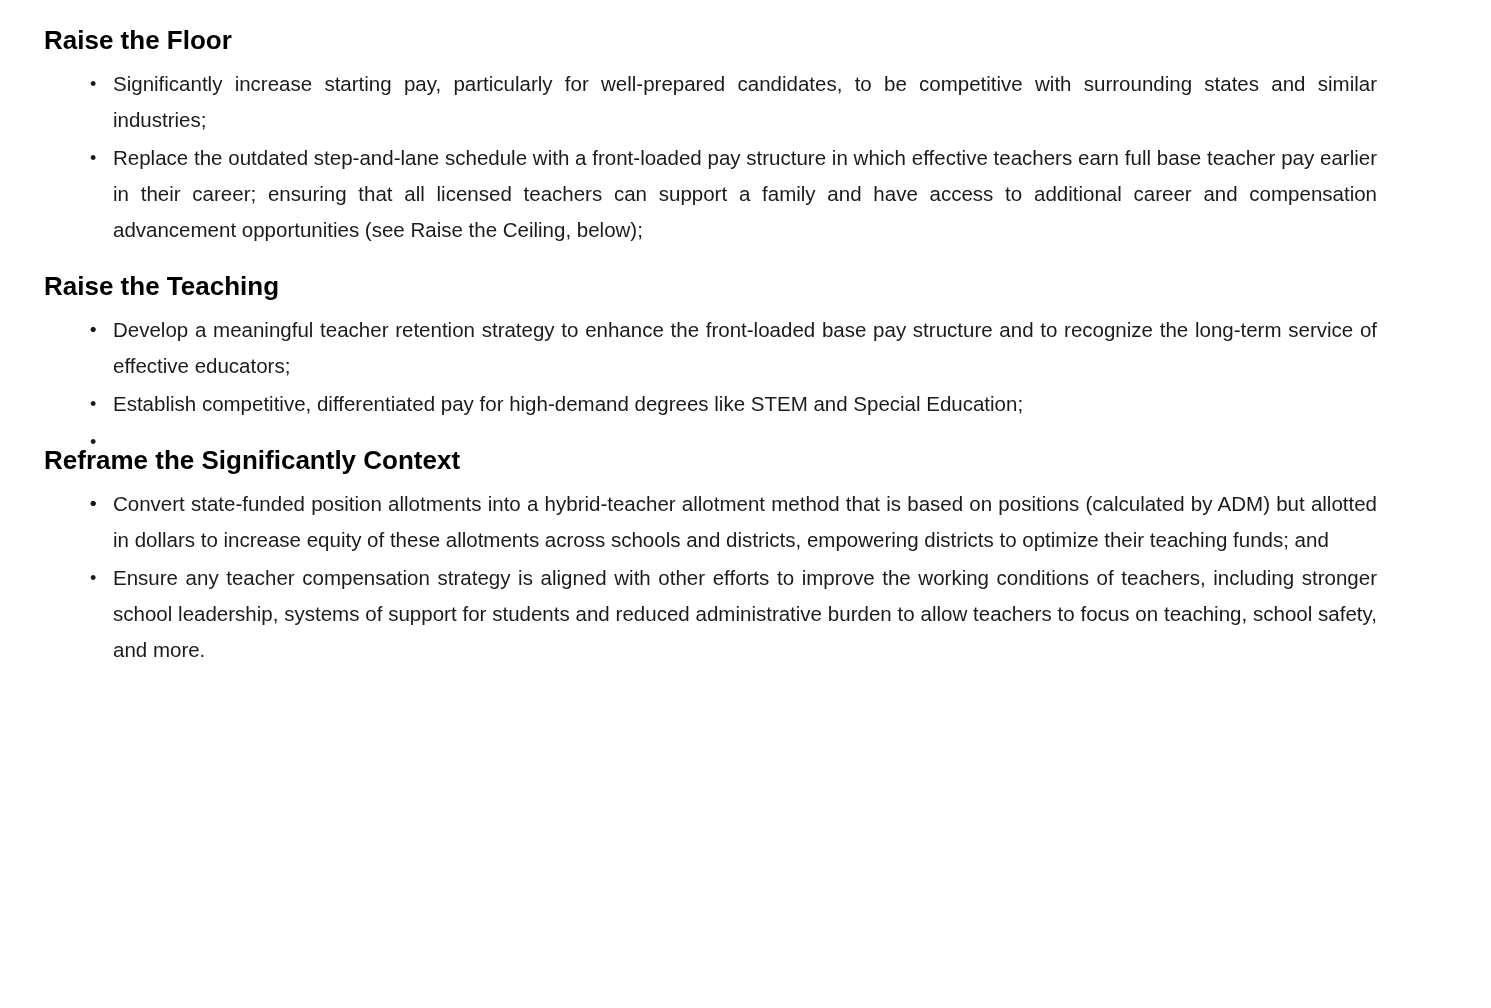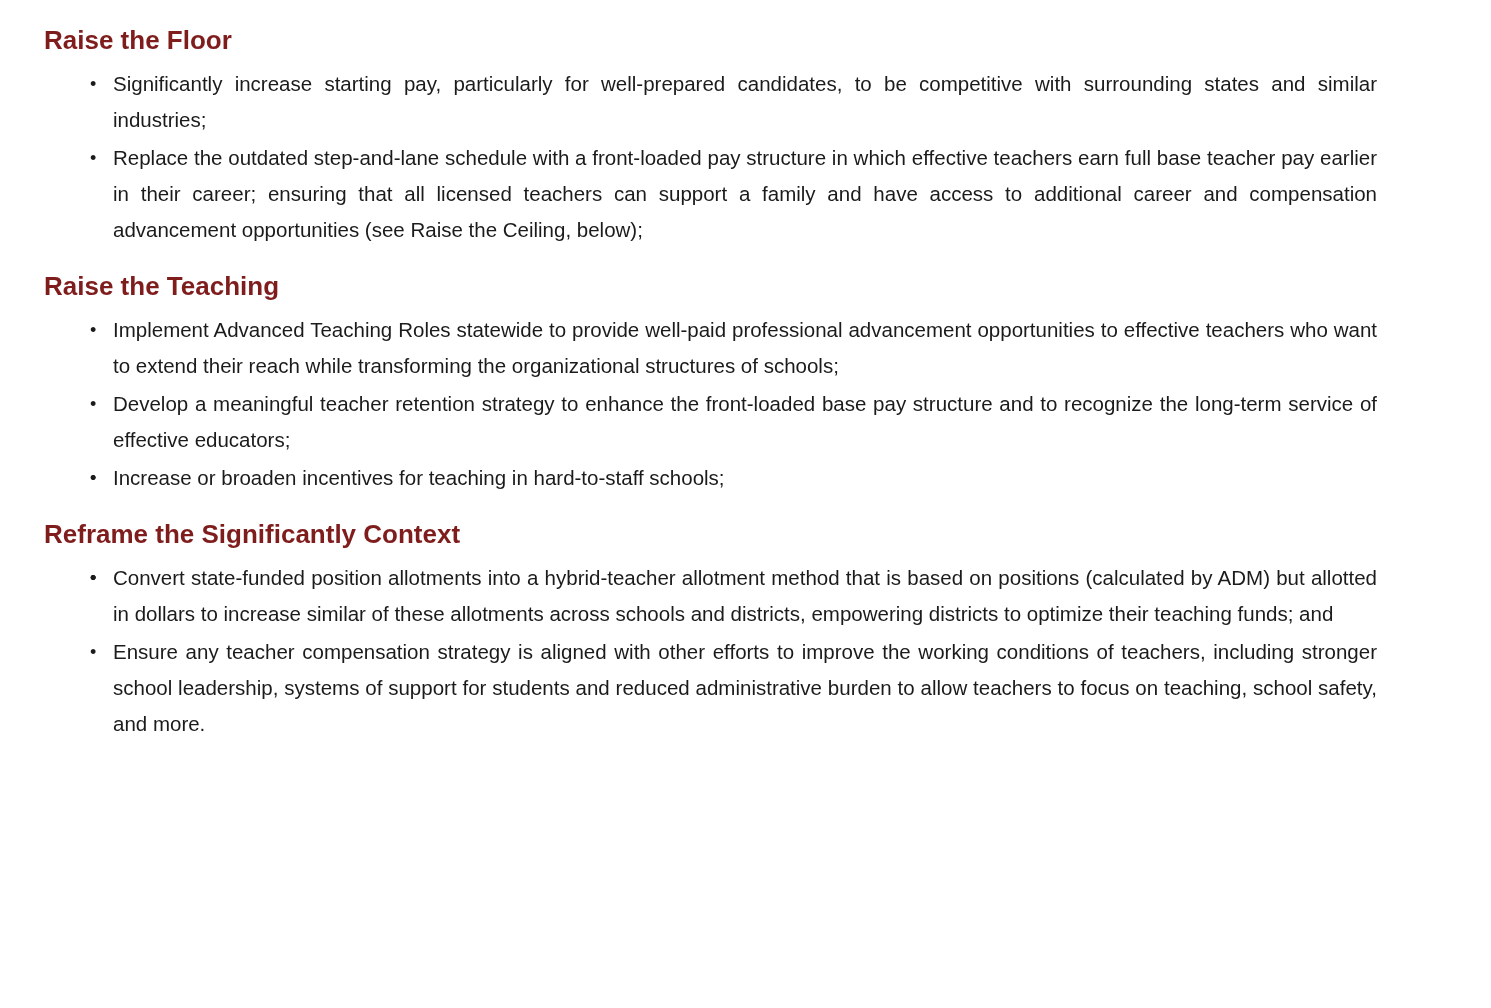--- a/index.html
+++ b/index.html
@@ -17,21 +17,21 @@
   .doc {
     box-sizing: border-box;
     width: 1491px;
     height: 1008px;
     padding: 24px 114px 10px 44px;
   }
   .section { margin: 0; }
   h2.sec-heading {
     font-size: 26px;
     font-weight: bold;
-    color: #7f1d1d;
+    color: #000000;
     margin: 22px 0 10px 0;
     line-height: 32px;
     letter-spacing: 0px;
   }
   .section:first-child h2.sec-heading { margin-top: 0; }
   ul.bullets {
     list-style: none;
     margin: 0;
     padding: 0;
   }
@@ -62,35 +62,35 @@
     <h2 class="sec-heading">Raise the Floor</h2>
     <ul class="bullets">
       <li><span class="marker">•</span><span>Significantly increase starting pay, particularly for well-prepared candidates, to be competitive with surrounding states and similar industries;</span></li>
       <li><span class="marker">•</span><span>Replace the outdated step-and-lane schedule with a front-loaded pay structure in which effective teachers earn full base teacher pay earlier in their career; ensuring that all licensed teachers can support a family and have access to additional career and compensation advancement opportunities (see Raise the Ceiling, below);</span></li>
     </ul>
   </div>
 
   <div class="section">
     <h2 class="sec-heading">Raise the Teaching</h2>
     <ul class="bullets">
-      <li><span class="marker">•</span><span>Implement Advanced Teaching Roles statewide to provide well-paid professional advancement opportunities to effective teachers who want to extend their reach while transforming the organizational structures of schools;</span></li>
+      <li><span class="marker">•</span></li>
       <li><span class="marker">•</span><span>Develop a meaningful teacher retention strategy to enhance the front-loaded base pay structure and to recognize the long-term service of effective educators;</span></li>
     </ul>
   </div>
 
   <div class="section">
     <ul class="bullets">
+      <li><span class="marker">•</span><span>Establish competitive, differentiated pay for high-demand degrees like STEM and Special Education;</span></li>
       <li><span class="marker">•</span></li>
-      <li><span class="marker">•</span><span>Increase or broaden incentives for teaching in hard-to-staff schools;</span></li>
     </ul>
   </div>
 
   <div class="section">
     <h2 class="sec-heading">Reframe the Significantly Context</h2>
     <ul class="bullets">
       <li><span class="marker">•</span></li>
       <li><span class="marker">•</span></li>
-      <li><span class="marker">•</span><span>Convert state-funded position allotments into a hybrid-teacher allotment method that is based on positions (calculated by ADM) but allotted in dollars to increase similar of these allotments across schools and districts, empowering districts to optimize their teaching funds; and</span></li>
+      <li><span class="marker">•</span><span>Convert state-funded position allotments into a hybrid-teacher allotment method that is based on positions (calculated by ADM) but allotted in dollars to increase equity of these allotments across schools and districts, empowering districts to optimize their teaching funds; and</span></li>
       <li><span class="marker">•</span><span>Ensure any teacher compensation strategy is aligned with other efforts to improve the working conditions of teachers, including stronger school leadership, systems of support for students and reduced administrative burden to allow teachers to focus on teaching, school safety, and more.</span></li>
     </ul>
   </div>
 
 </div>
 
 </body></html>

